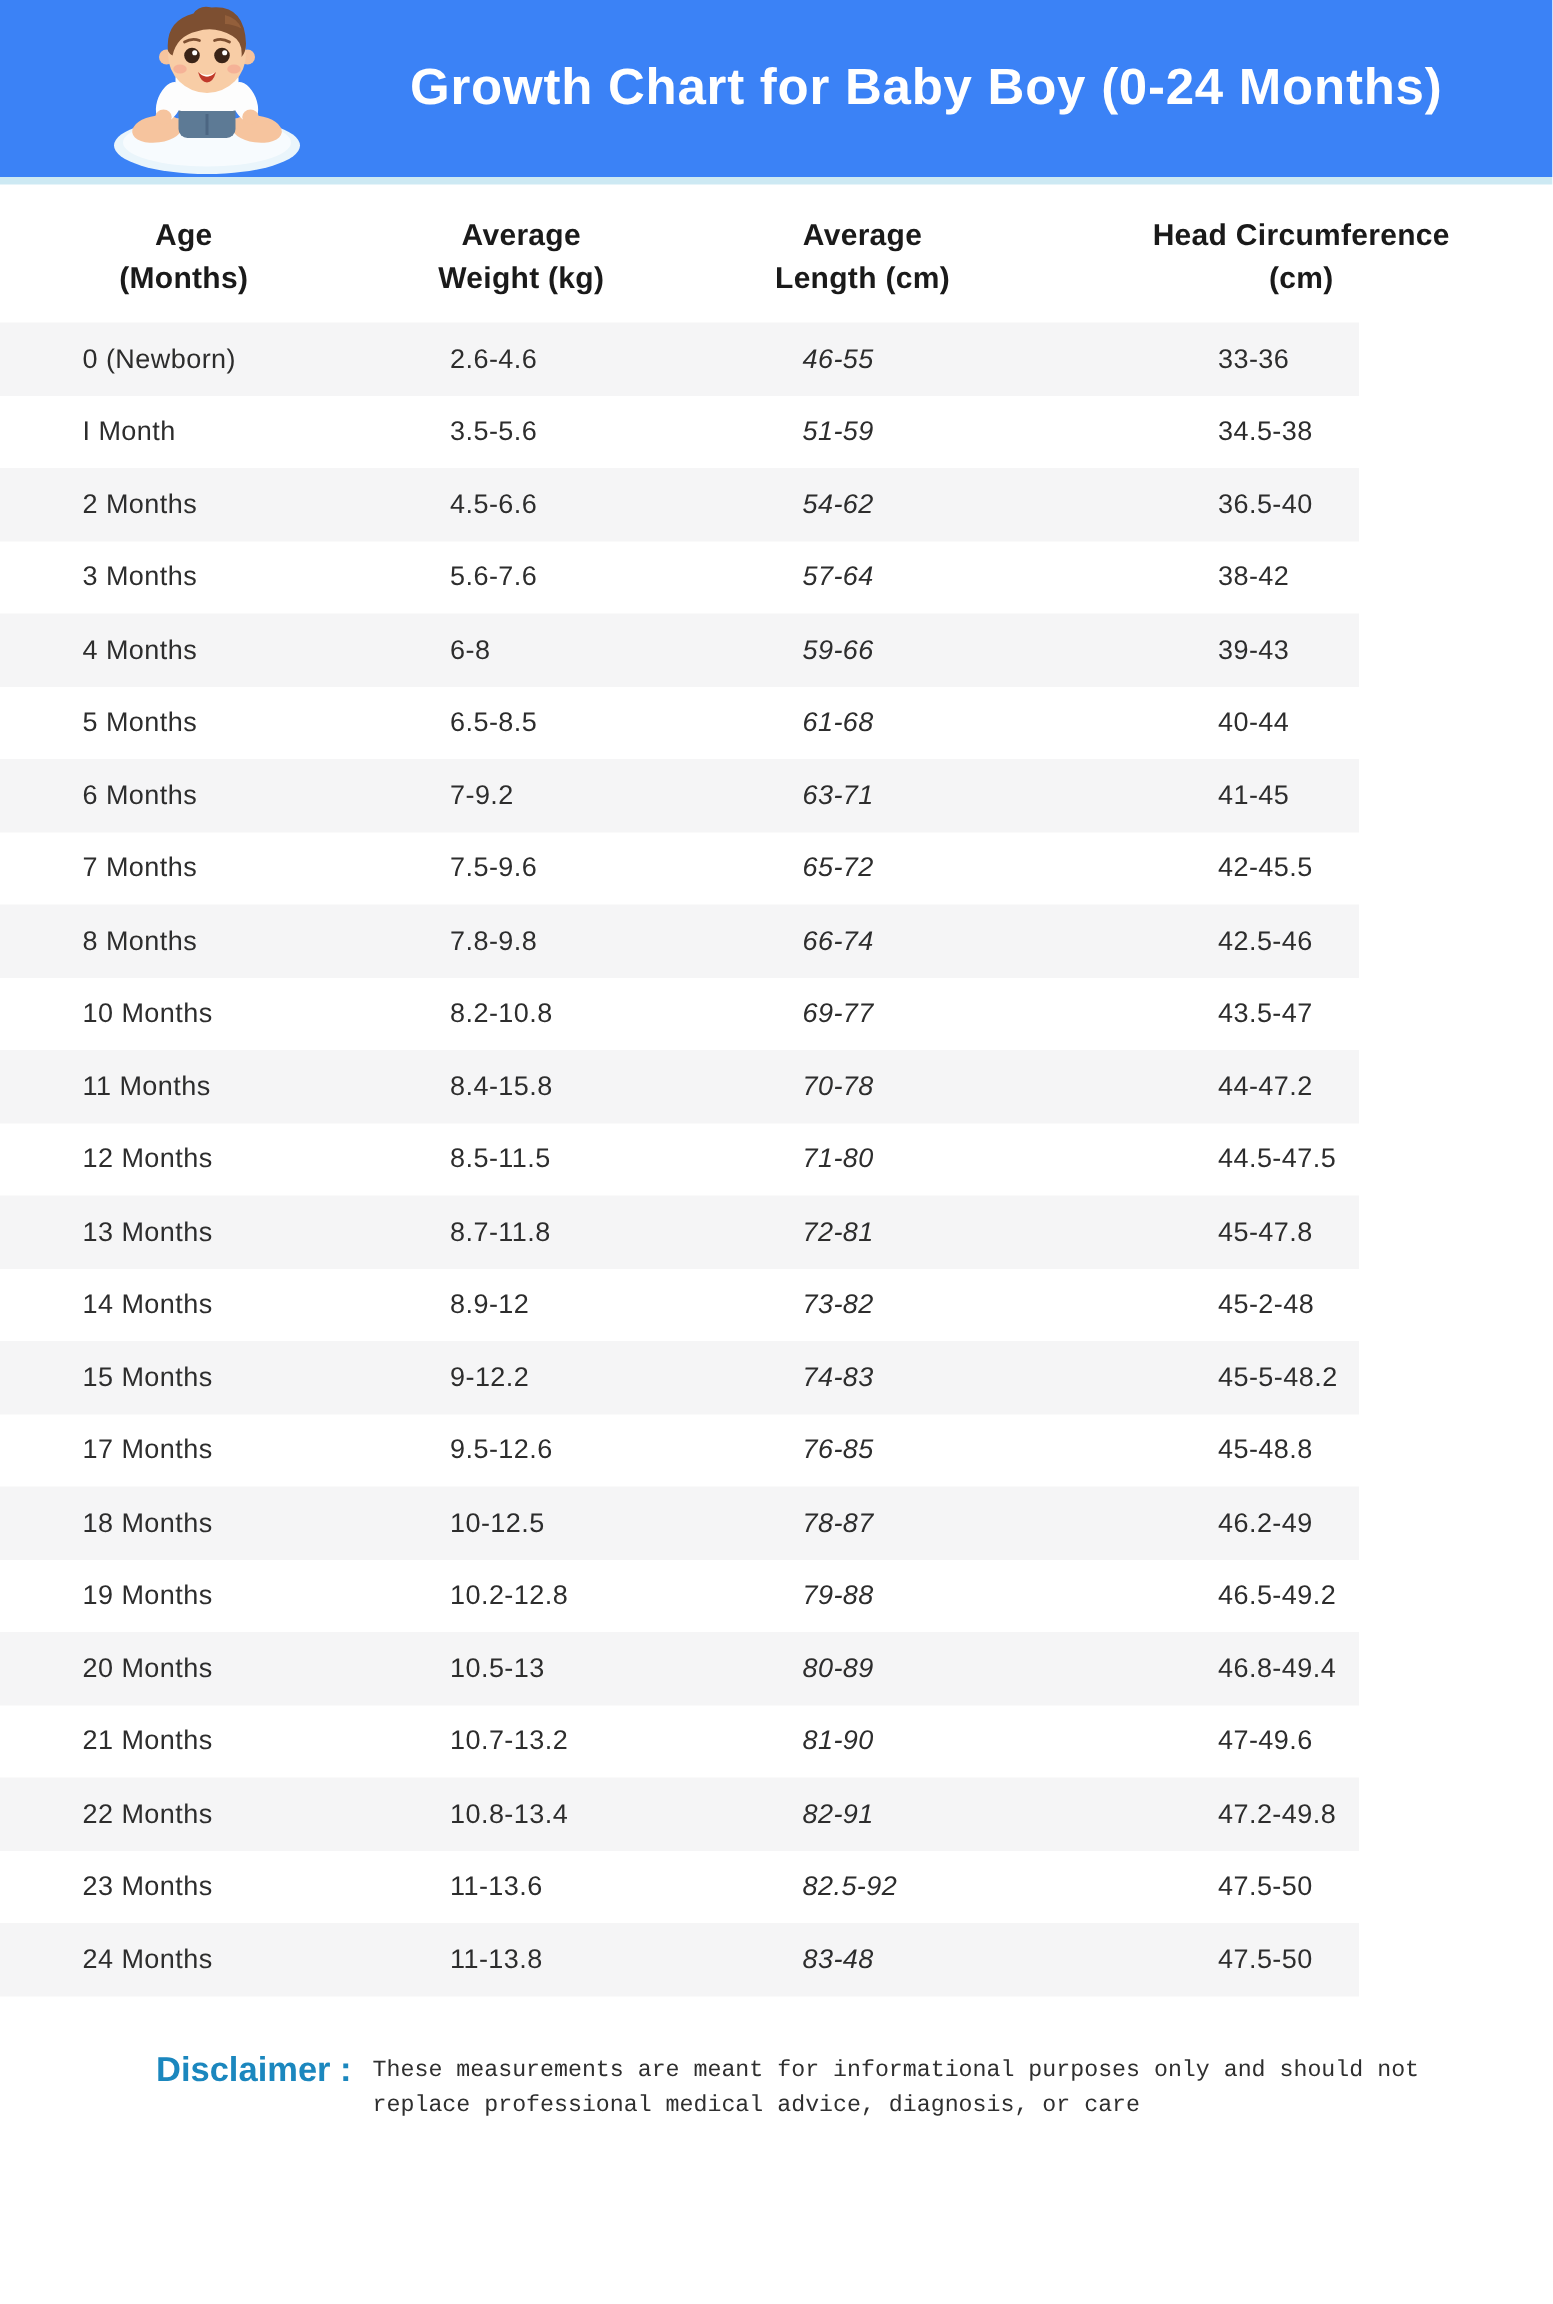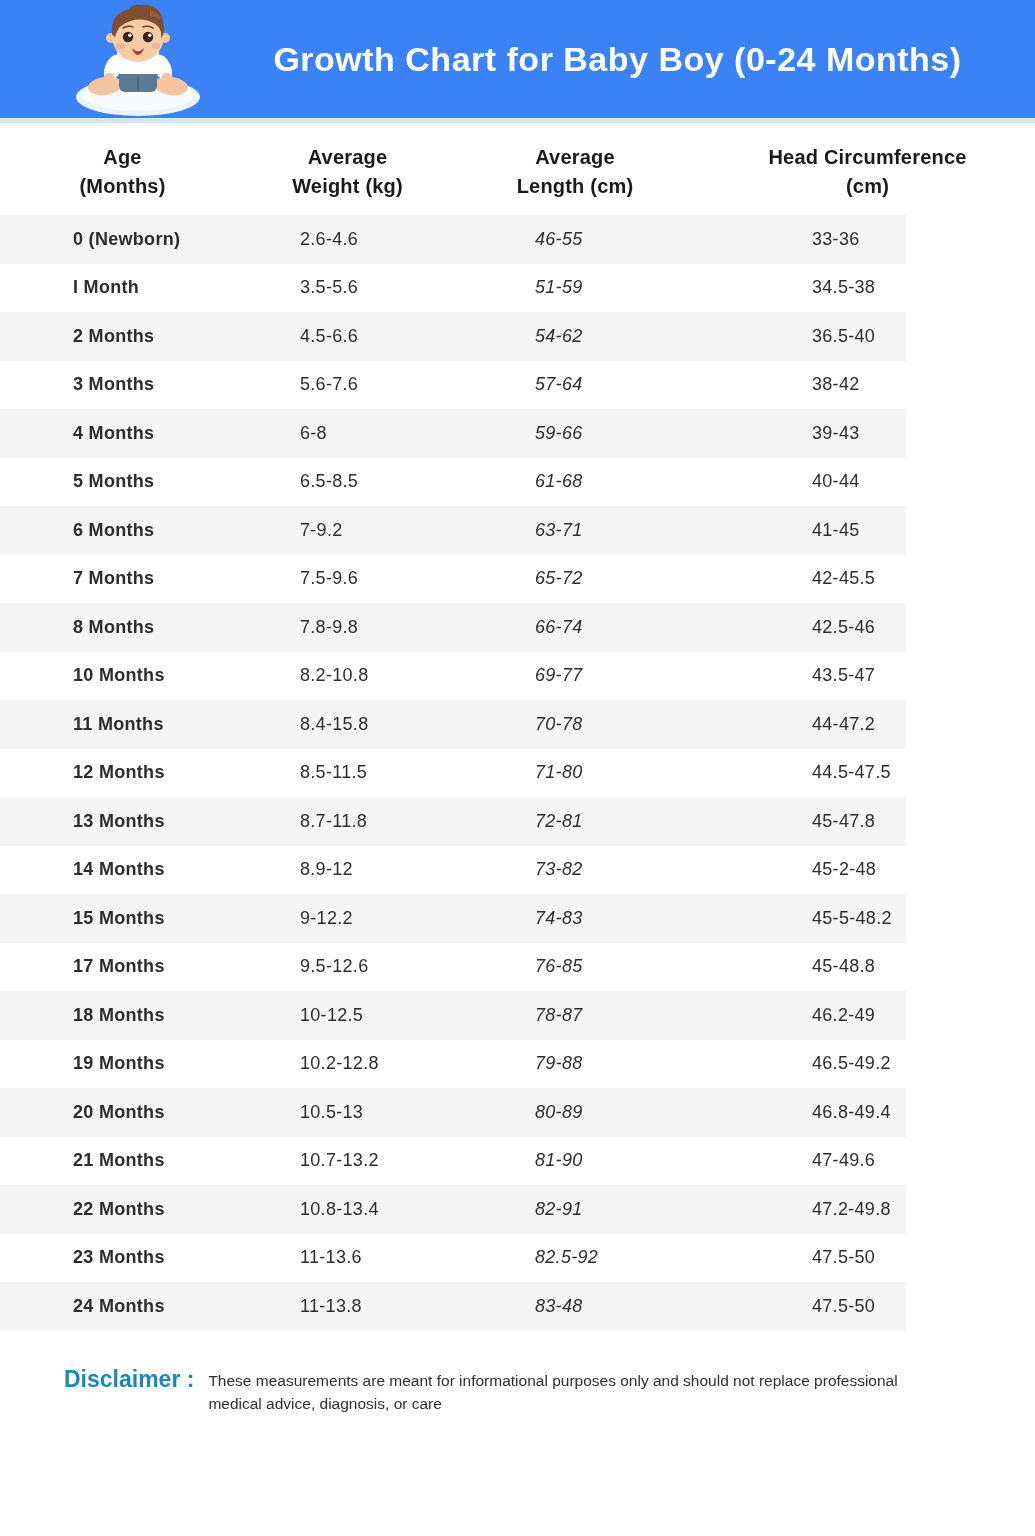--- a/index.html
+++ b/index.html
@@ -50,44 +50,46 @@
     grid-template-columns:245px 205px 250px 335px;
     height:48.5px;
     align-items:center;
   }
   .row:nth-child(odd){background:#f5f5f6;}
   .td{
     font-size:18px;
     color:#2d2d2d;
     letter-spacing:.3px;
   }
-  .td.c1{padding-left:73px;font-weight:bold;}
+  .td.c1{padding-left:55px;}
   .td.c2{padding-left:55px;}
   .td.c3{padding-left:85px;font-style:italic;}
   .td.c4{padding-left:112px;}
   
   .disclaimer{
     display:flex;
     align-items:flex-start;
     padding:36px 0 0 64px;
     gap:14px;
   }
   .disclaimer-label{
     font-size:23px;
     font-weight:700;
     color:#1b87be;
     white-space:nowrap;
     line-height:1.1;
+    margin-left:40px;
   }
   .disclaimer-text{
     margin:2px 0 0 0;
     font-size:15.5px;
     line-height:1.5;
     color:#2f2f2f;
     max-width:725px;
+    font-family:Liberation Mono, monospace;
   }
 </style>
 </head>
 <body>
 
 <div class="header">
   <div class="baby-wrap">
     <svg width="152" height="112" viewBox="0 0 152 112" xmlns="http://www.w3.org/2000/svg" aria-hidden="true">
 
       <ellipse cx="76" cy="93" rx="62" ry="19" fill="#eaf5fb"></ellipse>

